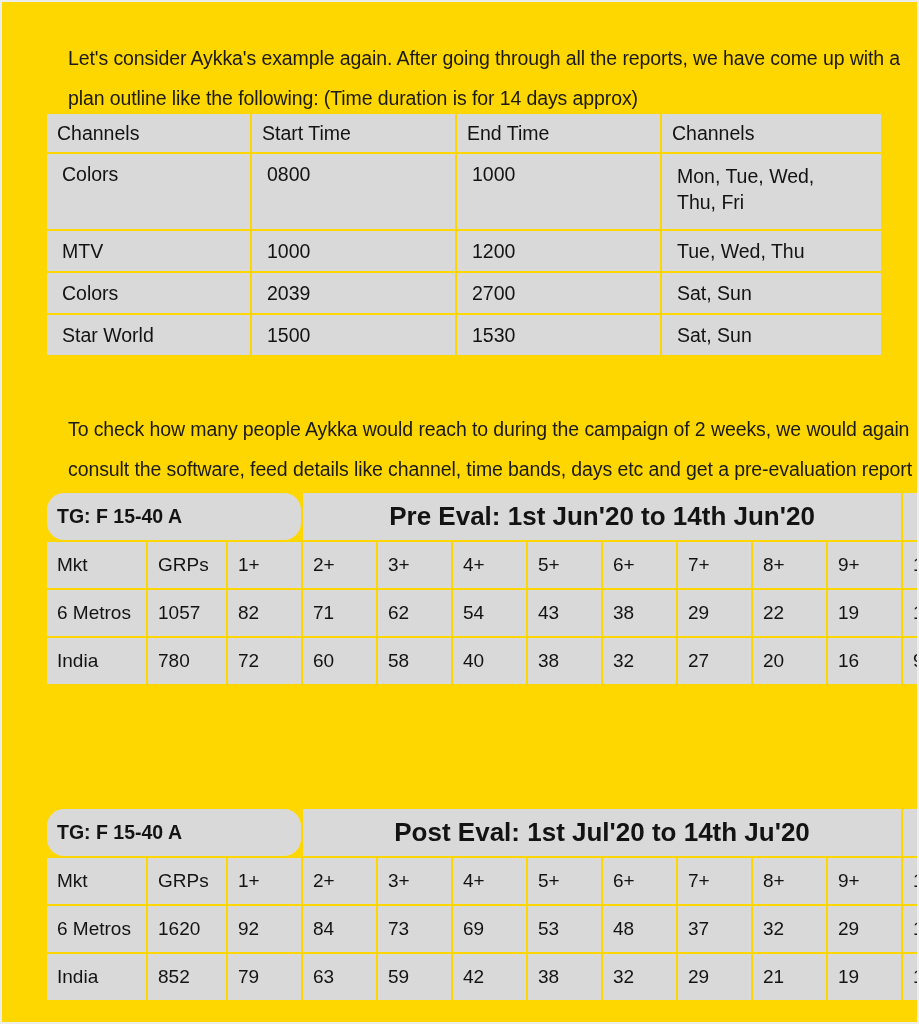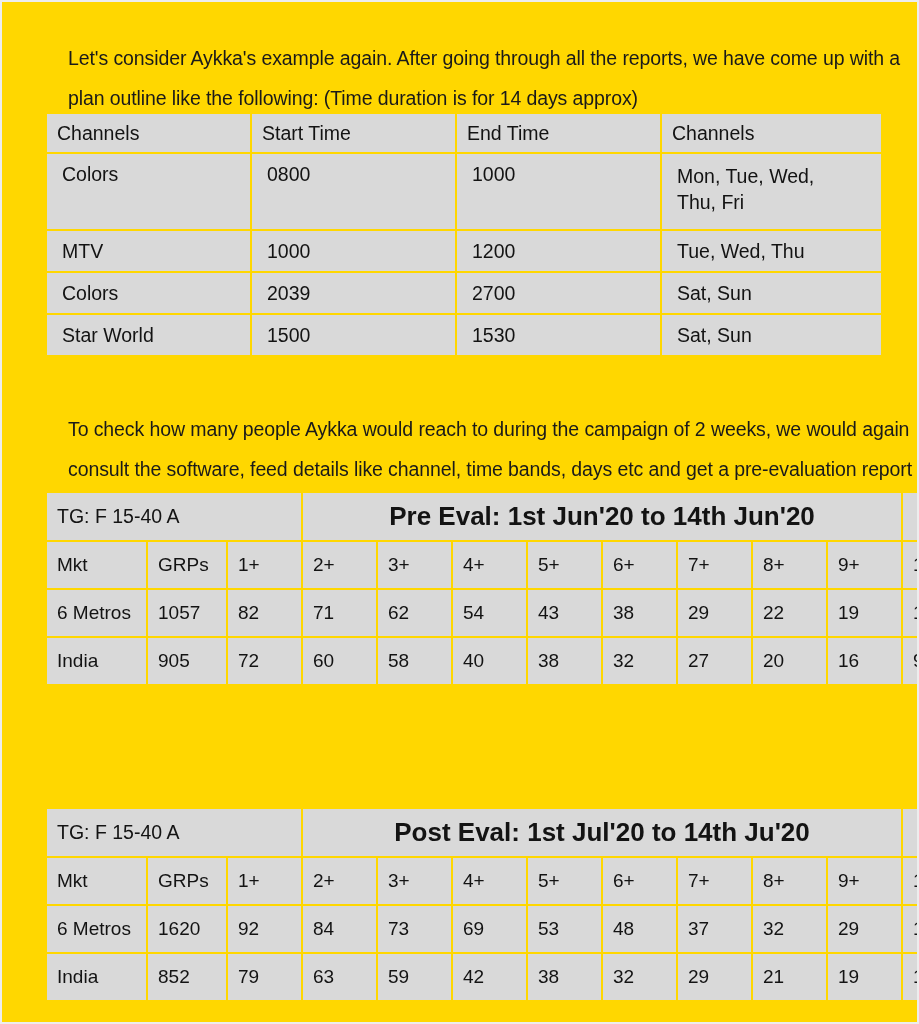--- a/index.html
+++ b/index.html
@@ -88,24 +88,25 @@
   }
   .plan-table tr.tall td { height: 66px; vertical-align: top; padding-top: 9px; }
   .plan-table .c-channels { width: 203px; }
   .plan-table .c-start    { width: 203px; }
   .plan-table .c-end      { width: 203px; }
   .plan-table .c-weekday  { width: 219px; }
   .wk { line-height: 26px; }
 
   
   .eval-table .eh-left {
-    font-weight: normal;
+    font-weight: bold;
     font-size: 19.5px;
     height: 47px;
     text-align: left;
+    border-radius: 17px;
   }
   .eval-table .eh-center {
     font-weight: bold;
     font-size: 26px;
     height: 47px;
     text-align: center;
   }
   .eval-table .eh-blank { height: 47px; }
   .eval-table td {
     height: 46px;
@@ -229,21 +230,21 @@
         <td>54</td>
         <td>43</td>
         <td>38</td>
         <td>29</td>
         <td>22</td>
         <td>19</td>
         <td>10</td>
       </tr>
       <tr>
         <td>India</td>
-        <td>905</td>
+        <td>780</td>
         <td>72</td>
         <td>60</td>
         <td>58</td>
         <td>40</td>
         <td>38</td>
         <td>32</td>
         <td>27</td>
         <td>20</td>
         <td>16</td>
         <td>9</td>

